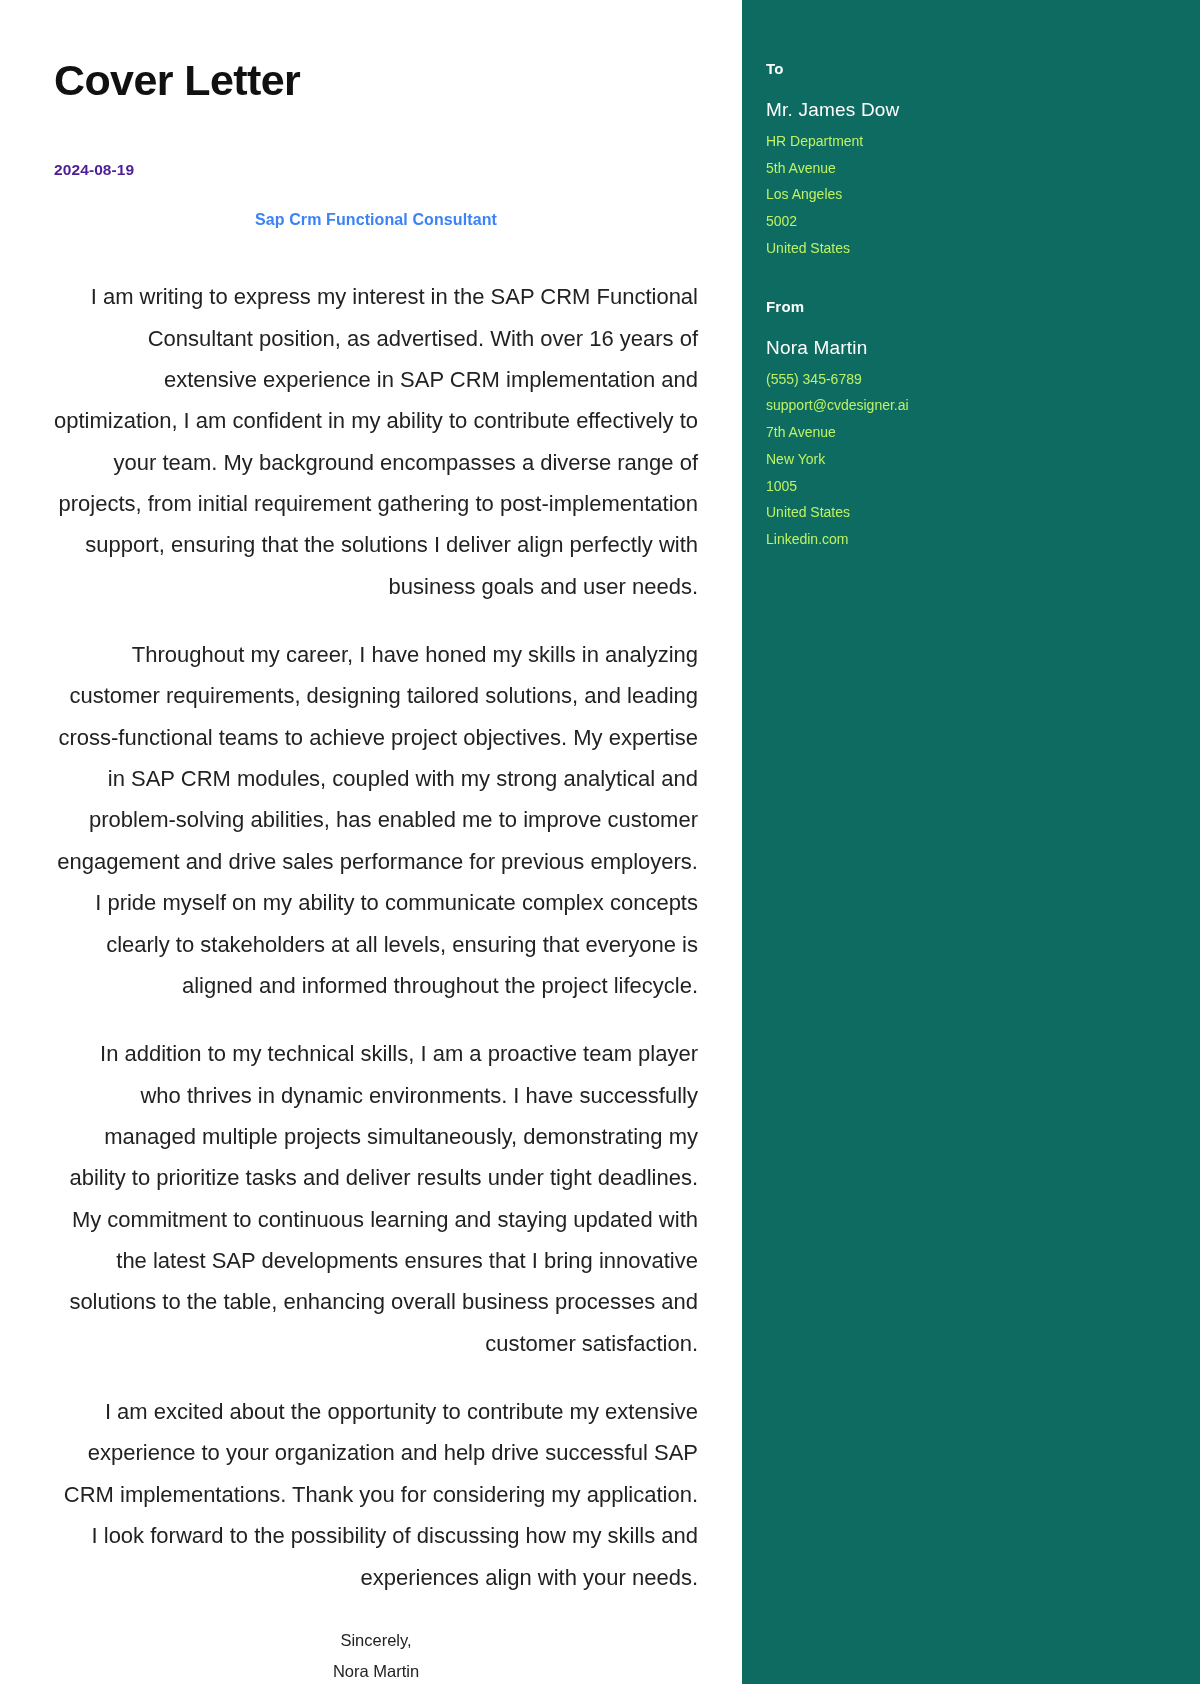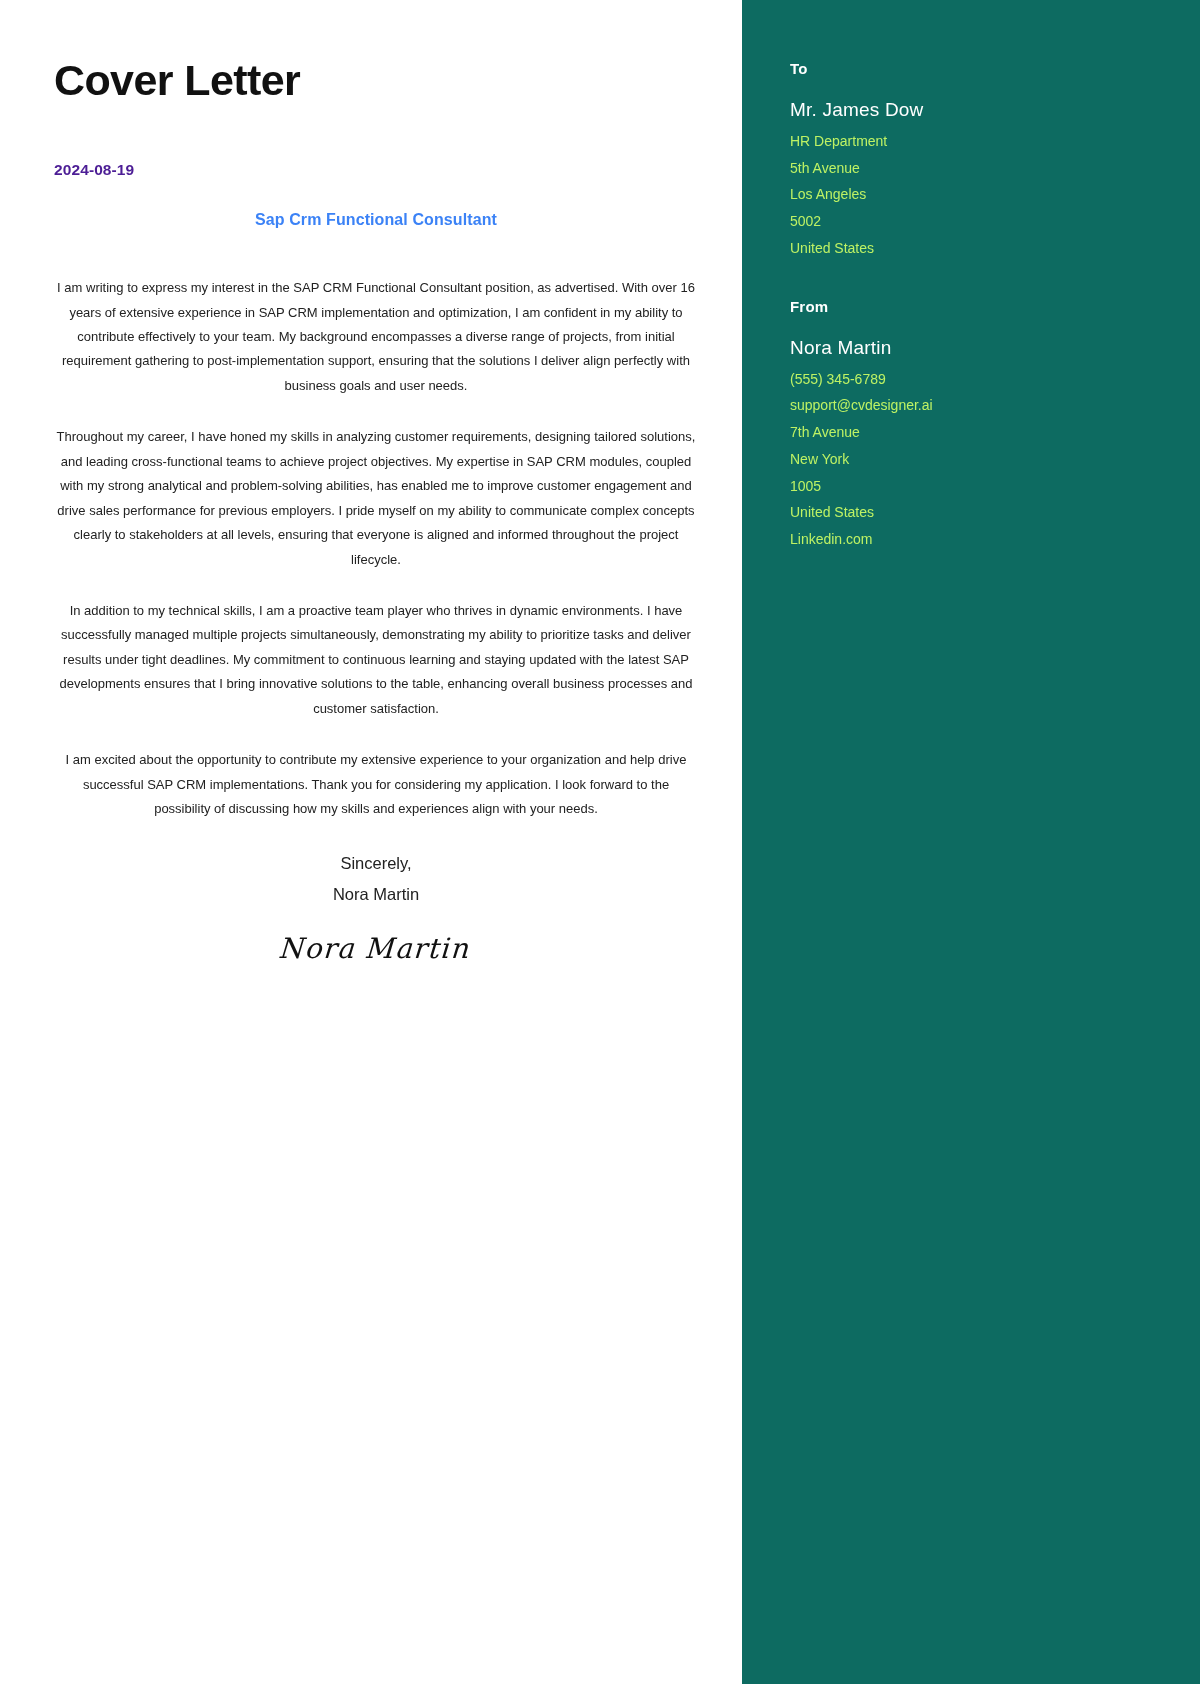--- a/index.html
+++ b/index.html
@@ -42,25 +42,25 @@
     letter-spacing:0.1px;
     text-align:center;
   }
   .salutation {
     font-size:16.5px;
     line-height:1.88;
     color:#222222;
     margin-bottom:27px;
   }
   .body-par {
-    font-size:13px;
+    font-size:22px;
     line-height:1.88;
     color:#222222;
     margin-bottom:27px;
-    text-align:center;
+    text-align:right;
   }
   .closing-line {
     font-size:16.5px;
     line-height:1.88;
     color:#222222;
   }
   .closing-block { margin-top:17px;text-align:center; }
   .signature {
     margin-top:22px;
     font-family:"DejaVu Serif", serif;
@@ -70,21 +70,21 @@
     letter-spacing:1.2px;
     transform:skewX(-6deg);
   }
 
   
   .sidebar {
     width:458px;
     height:1684px;
     background:#0d6b61;
     color:#ffffff;
-    padding:60px 40px 0 48px;
+    padding:60px 40px 0 24px;
   }
   .side-head {
     font-size:15px;
     font-weight:700;
     letter-spacing:0.2px;
     margin-bottom:22px;
   }
   .side-name {
     font-size:19px;
     font-weight:400;

